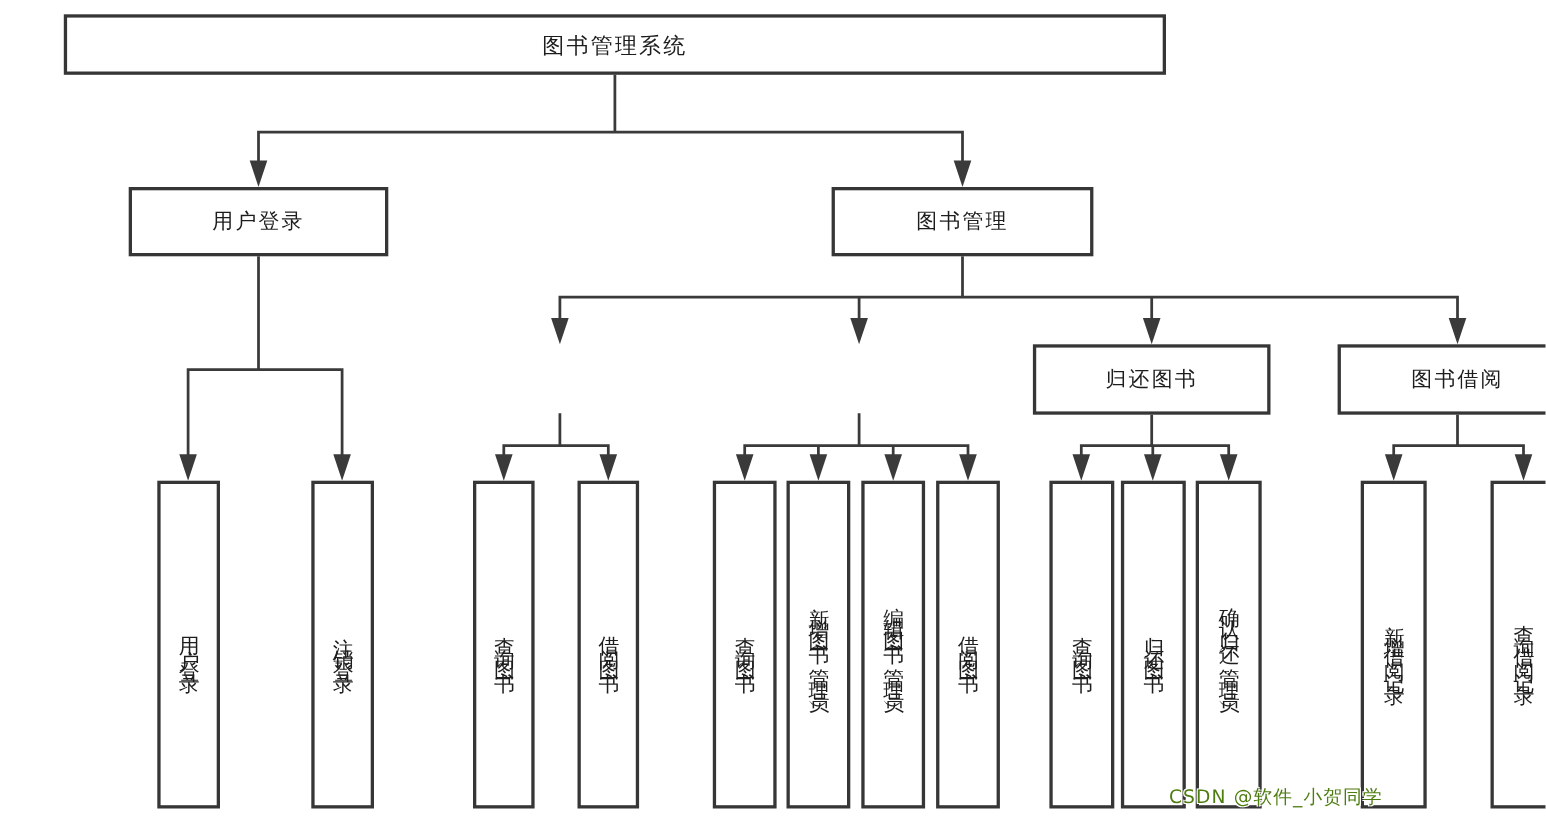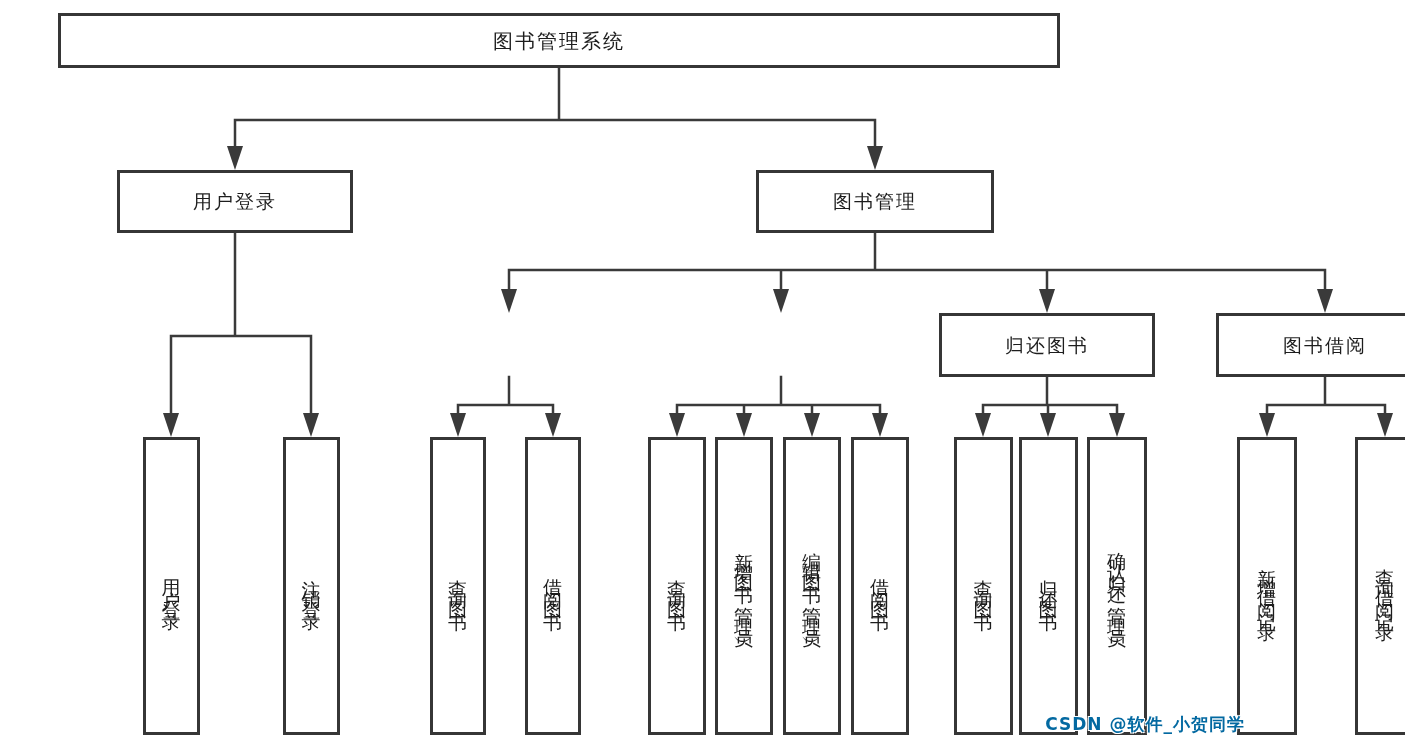--- a/index.html
+++ b/index.html
@@ -16,24 +16,23 @@
   }
   .label{
     font-size:19px;color:#1d1d1d;letter-spacing:2px;white-space:nowrap;line-height:1.2;
   }
   .vlabel{
     writing-mode:vertical-rl;text-orientation:mixed;
     font-size:19px;color:#1d1d1d;letter-spacing:11px;line-height:1;white-space:nowrap;
   }
   .root-label{font-size:20px;}
   #watermark{
-    position:absolute;right:16px;top:713px;z-index:3;
-    font-size:17px;color:#0369a1;letter-spacing:1px;
+    position:absolute;right:4px;top:713px;z-index:3;
+    font-size:17px;color:#4d7c0f;letter-spacing:1px;
     text-shadow:1px 1px 0 #ffffff,-1px -1px 0 #ffffff,1px -1px 0 #ffffff,-1px 1px 0 #ffffff;
-    font-weight:bold;
   }
 </style>
 </head>
 <body>
 
 <div id="stage">
 
   <svg class="wires" width="1405" height="747" viewBox="0 0 1405 747">
     <defs>
       <path id="ah" d="M -8 -24 L 8 -24 L 0 0 Z"></path>

